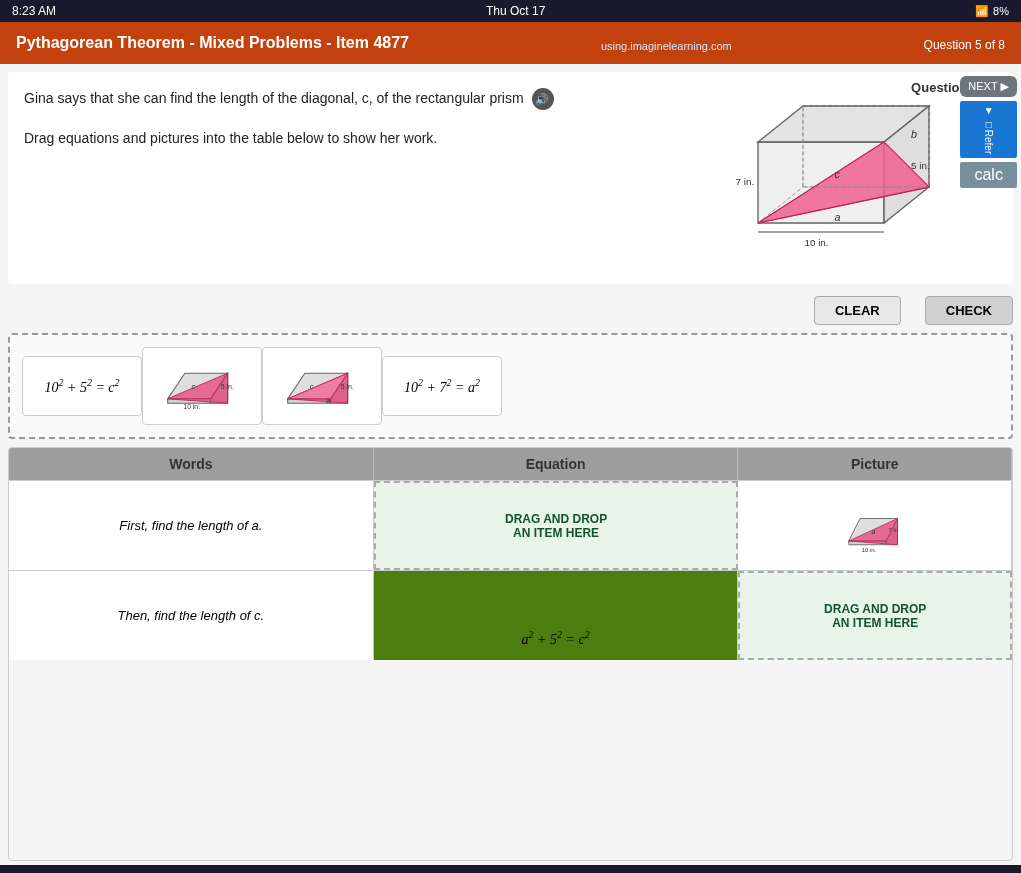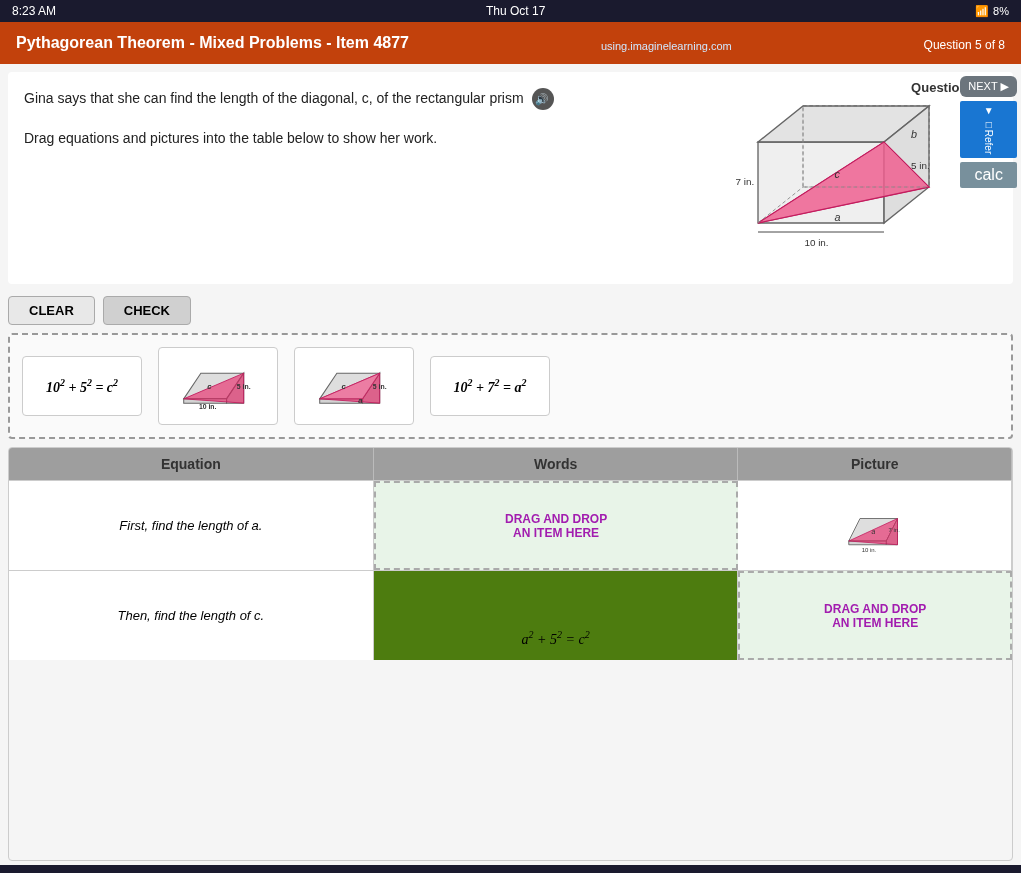--- a/index.html
+++ b/index.html
@@ -98,22 +98,22 @@
       border: none;
       padding: 4px 8px;
       font-size: 11px;
       cursor: pointer;
       border-radius: 6px;
     }
 
     
     .action-buttons {
       display: flex;
-      justify-content: flex-start;
-      gap: 8px;
+      justify-content: flex-end;
+      gap: 24px;
       padding: 4px 8px;
     }
 
     .clear-btn, .check-btn {
       padding: 6px 20px;
       border: 1px solid #aaa;
       background: #e8e8e8;
       border-radius: 4px;
       cursor: pointer;
       font-size: 13px;
@@ -123,25 +123,23 @@
     .check-btn {
       background: #d0d0d0;
     }
 
     
     .drag-items-area {
       border: 2px dashed #999;
       margin: 4px 8px;
       padding: 12px;
       display: flex;
-      gap: 16px;
       align-items: center;
       background: #fafafa;
       border-radius: 4px;
-      font-weight: bold;
     }
 
     .drag-item {
       border: 1px solid #ccc;
       background: white;
       padding: 8px 12px;
       border-radius: 4px;
       cursor: grab;
       display: flex;
       align-items: center;
@@ -201,21 +199,21 @@
     }
 
     .table-cell.words-cell {
       justify-content: center;
       font-style: italic;
     }
 
     .table-cell.drop-zone {
       background: #e8f4e8;
       border: 2px dashed #aaa;
-      color: #a21caf;
+      color: #14532d;
       font-weight: bold;
       font-size: 12px;
       text-align: center;
       flex-direction: column;
     }
 
     .table-cell.has-equation {
       background: #4d7c0f;
       font-style: italic;
       font-size: 14px;
@@ -382,22 +380,22 @@
     <div class="drag-item">
       <span class="math-text drag-item-equation">
         10<sup>2</sup> + 7<sup>2</sup> = a<sup>2</sup>
       </span>
     </div>
   </div>
 
   <div class="table-area">
 
     <div class="table-header">
+      <div class="table-header-cell">Words</div>
       <div class="table-header-cell">Equation</div>
-      <div class="table-header-cell">Words</div>
       <div class="table-header-cell">Picture</div>
     </div>
 
     <div class="table-row">
       <div class="table-cell words-cell">
         <span>First, find the length of <em>a</em>.</span>
       </div>
       <div class="table-cell drop-zone">
         <span>DRAG AND DROP</span>
         <span>AN ITEM HERE</span>

